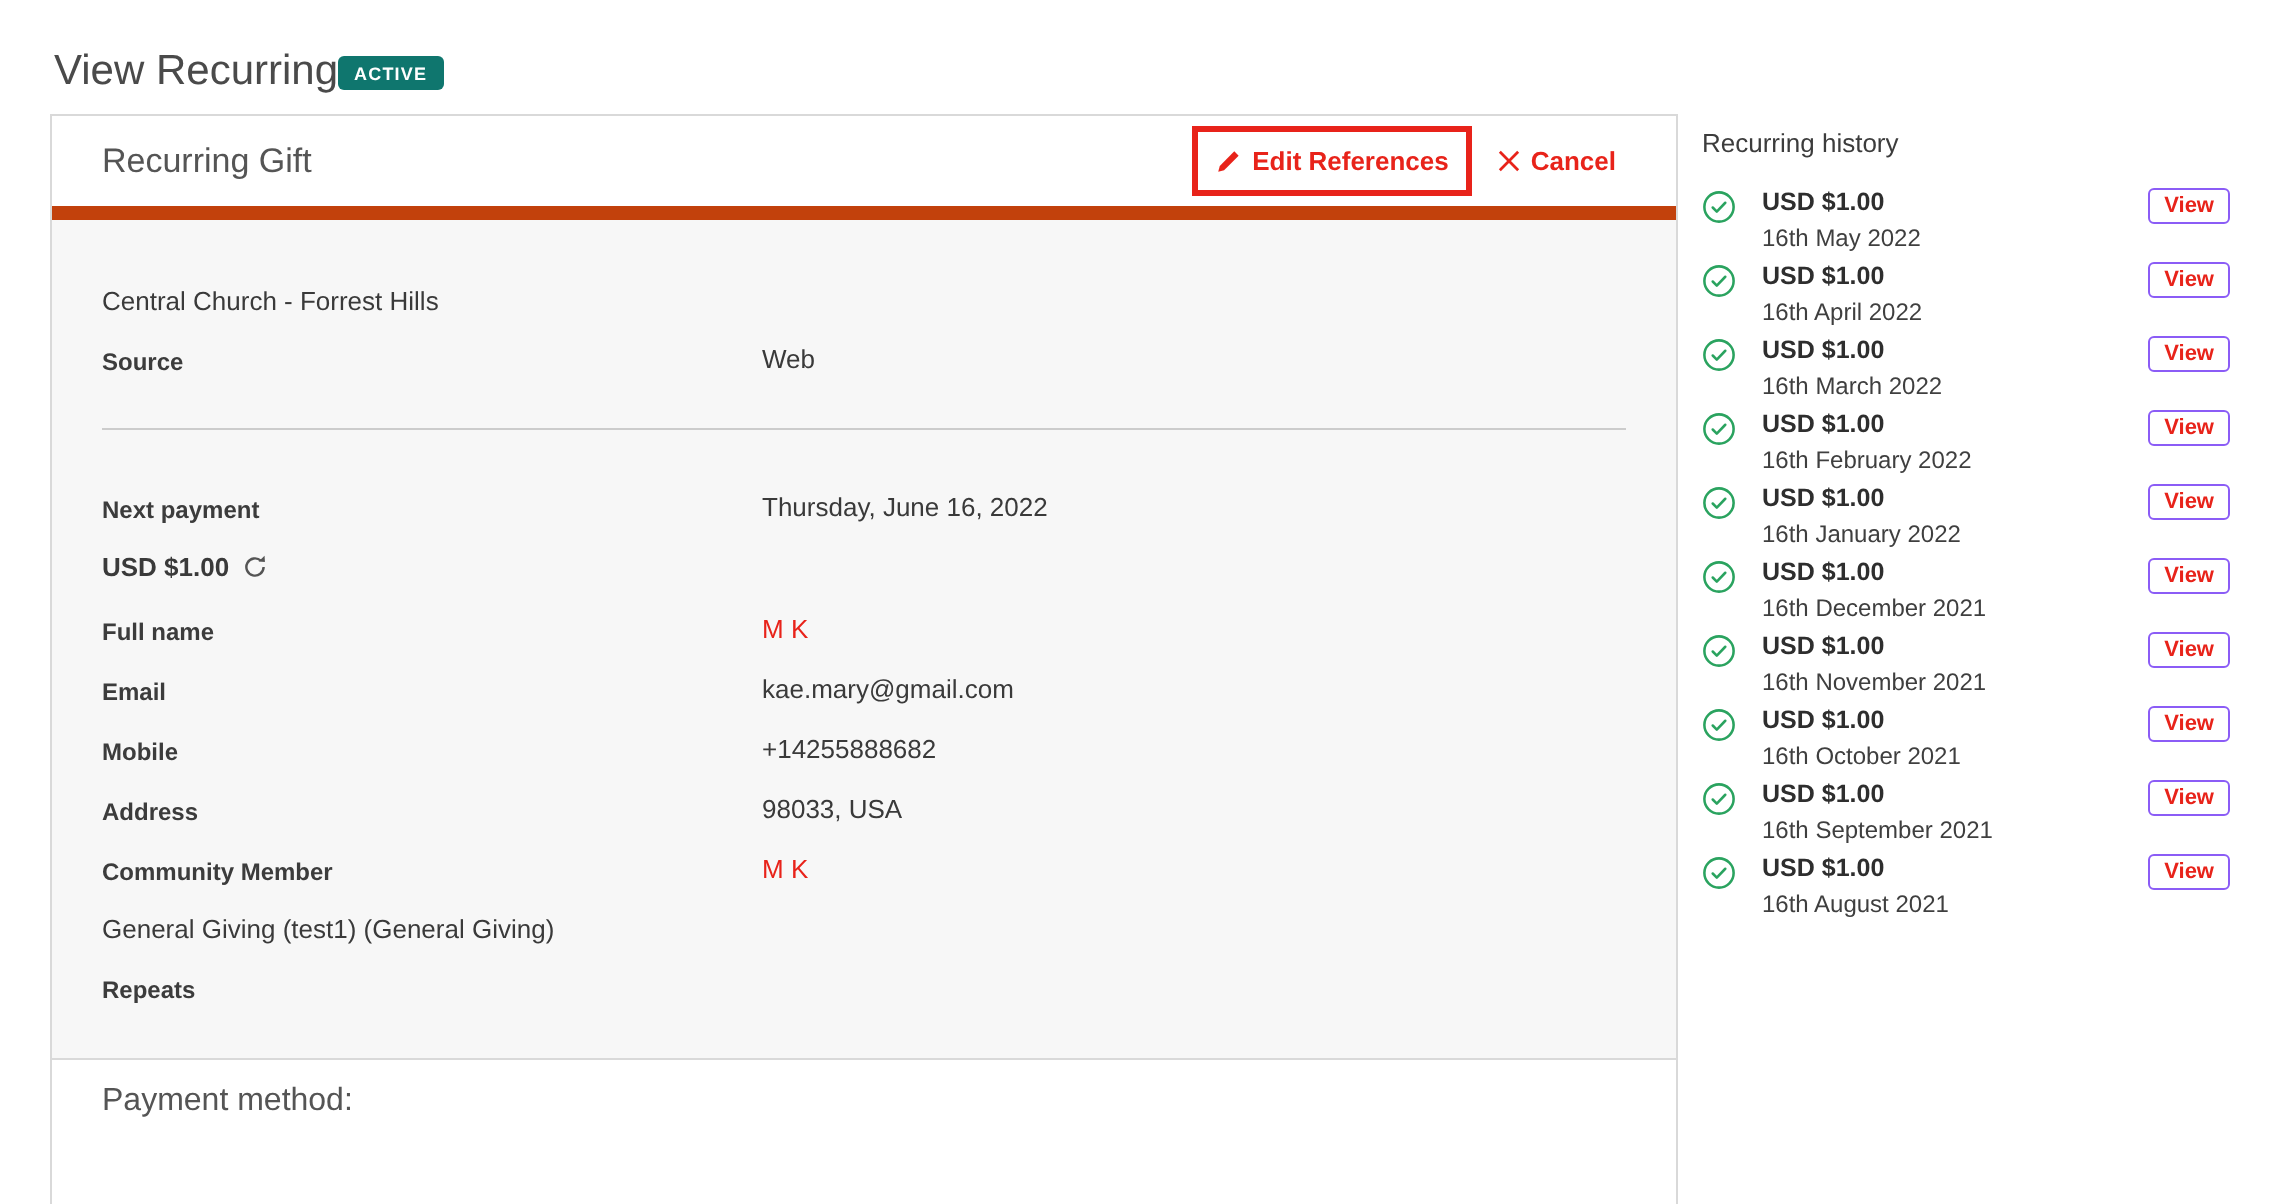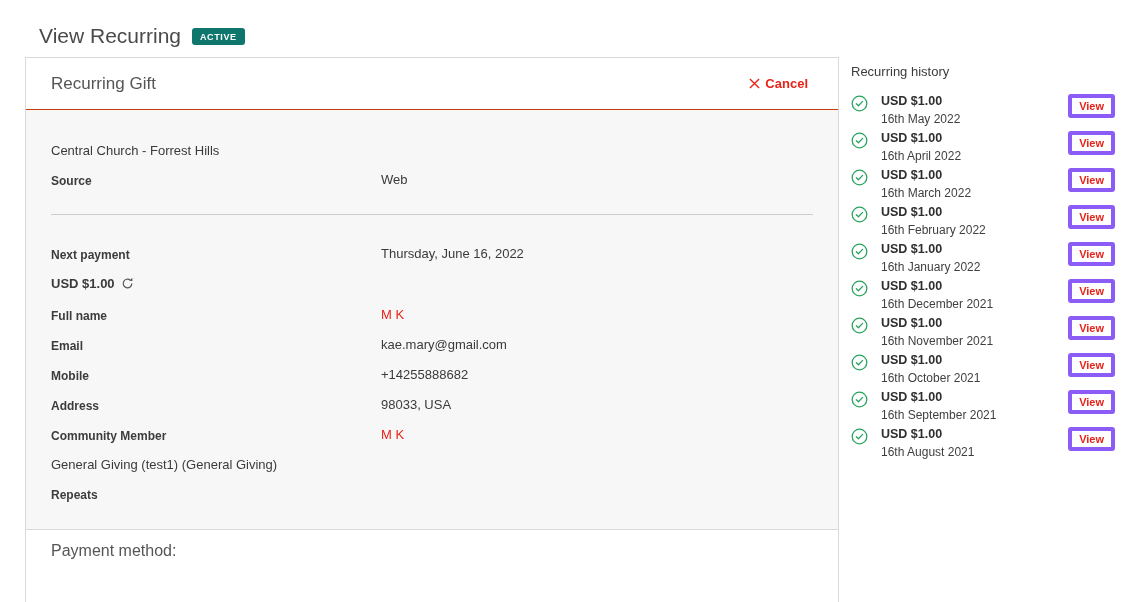--- a/index.html
+++ b/index.html
@@ -7,43 +7,43 @@
   body {
     width: 1140px; height: 602px; overflow: hidden;
     background: #ffffff;
     font-family: "Liberation Sans", sans-serif;
     position: relative;
     color: #3a3a3a;
   }
 
   
   .page-title-row {
-    position: absolute; left: 39px; top: 24px;
-    display: flex; align-items: center; gap: 11px;
+    position: absolute; left: 27px; top: 24px;
+    display: flex; align-items: center; 
   }
   .page-title {
     font-size: 21px; font-weight: 400; color: #4a4a4a; margin: 0;
   }
   .status-badge {
     background: #0f766e; color: #fff;
     font-size: 9px; font-weight: 700; letter-spacing: 0.6px;
     padding: 4px 8px 3px; border-radius: 3px;
     text-transform: uppercase;
   }
 
   
   .card {
     position: absolute; left: 25px; top: 57px;
     width: 814px; height: 620px;
     background: #fff; border: 1px solid #d9d9d9;
   }
   .card-header {
     height: 52px; display: flex; align-items: center;
     padding: 0 30px 0 25px;
-    border-bottom: 1px solid #c2410c;
+    border-bottom: 7px solid #c2410c;
     background: #fff;
   }
   .card-title { font-size: 17px; font-weight: 400; color: #555; flex: 1; }
 
   .annotation-box {
     border: 3px solid #e8231a;
     padding: 7px 9px;
     display: flex; align-items: center;
   }
   .edit-btn {
@@ -104,38 +104,46 @@
   }
   .history-item {
     display: flex; align-items: flex-start;
     margin-bottom: 5px;
   }
   .check-circle { width: 17px; height: 17px; margin-top: 1px; flex: 0 0 17px; }
   .hist-text { margin-left: 13px; flex: 1; }
   .hist-amount { font-size: 12.5px; font-weight: 700; color: #2e2e2e; line-height: 15px; }
   .hist-date { font-size: 12px; color: #3f3f3f; line-height: 14px; margin-top: 3px; }
   .view-btn {
-    border: 4px solid #8b5cf6; background: #fff; color: #e8231a;
+    border: 1px solid #8b5cf6; background: #fff; color: #e8231a;
     font-size: 11px; font-weight: 700; font-family: inherit;
     padding: 2px 7px; border-radius: 3px; cursor: pointer;
     margin-top: 0;
   }
 </style>
 </head>
 <body>
 
 <div class="page-title-row">
   <h1 class="page-title">View Recurring</h1>
   <span class="status-badge">ACTIVE</span>
 </div>
 
 <div class="card">
   <div class="card-header">
     <div class="card-title">Recurring Gift</div>
 
+    <div class="annotation-box">
+      <button class="edit-btn">
+        <svg class="icon-svg" width="12" height="12" viewBox="0 0 16 16">
+            <path fill="#e8231a" d="M12.2 0.9l2.9 2.9-9.7 9.7-3.9 1 1-3.9z"></path>
+          </svg>
+        <span>Edit References</span>
+      </button>
+    </div>
 
     <a class="cancel-btn">
       <svg class="icon-svg" width="11" height="11" viewBox="0 0 12 12">
           <path d="M1 1l10 10M11 1L1 11" stroke="#e8231a" stroke-width="1.5" fill="none"></path>
         </svg>
       <span>Cancel</span>
     </a>
   </div>
 
   <div class="card-body">

